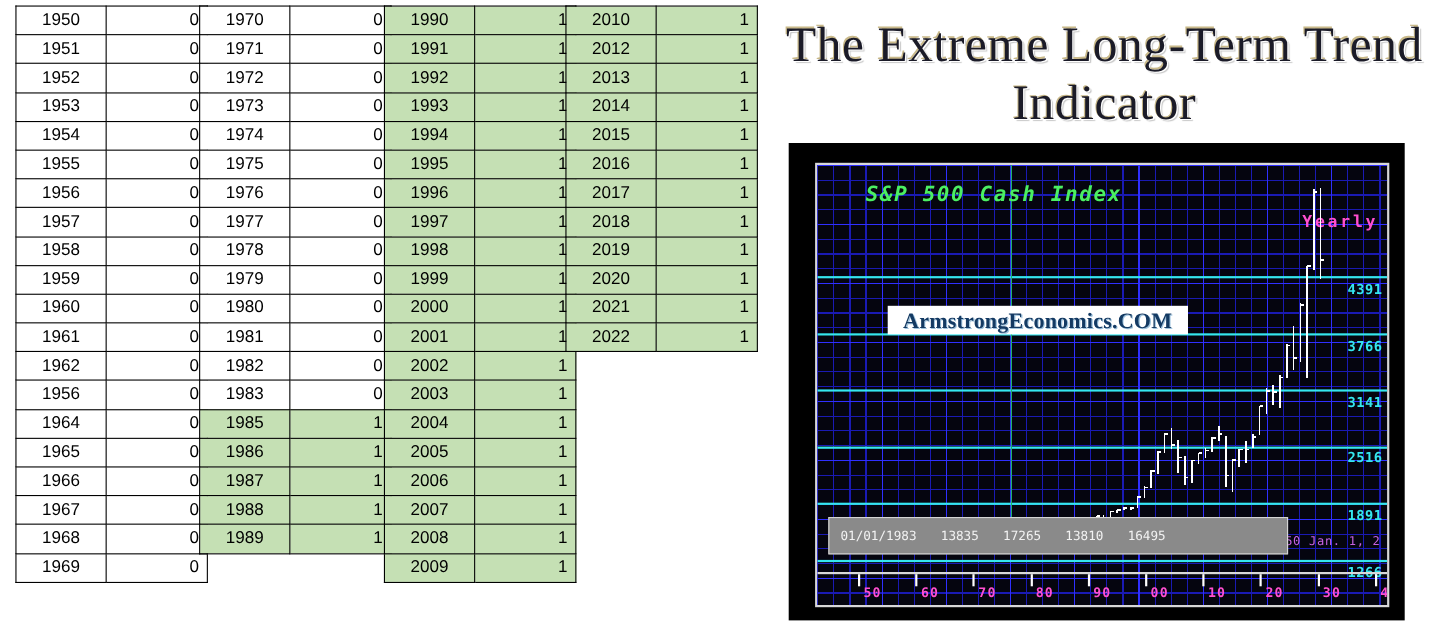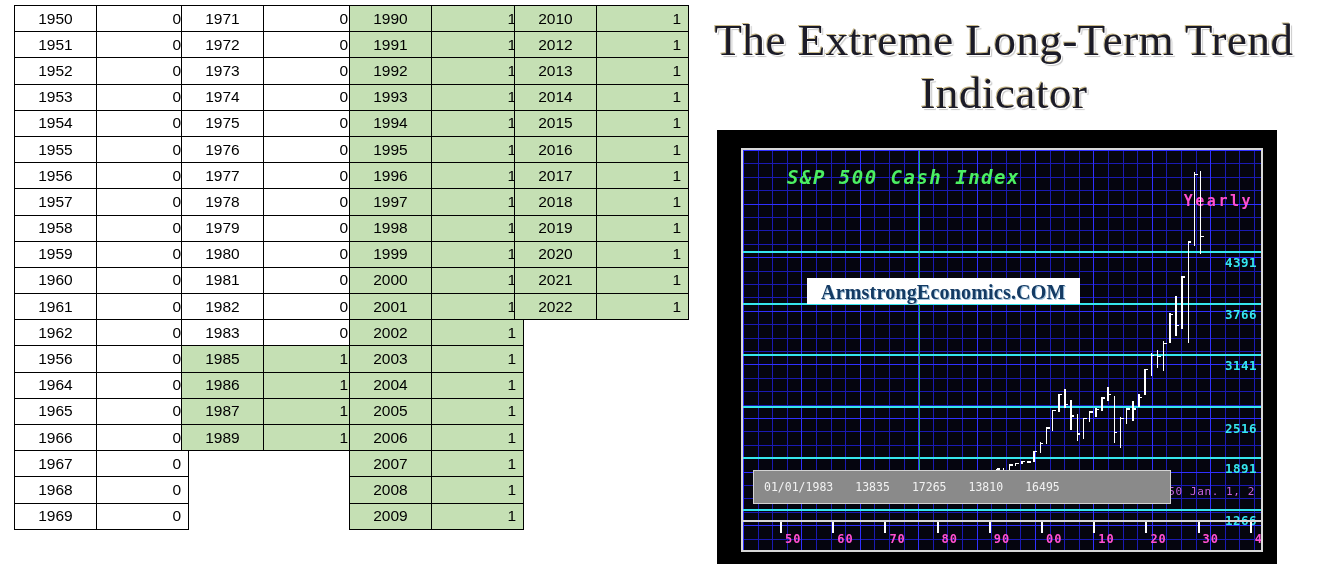--- a/index.html
+++ b/index.html
@@ -291,20 +291,24 @@
         </tr>
         <tr>
           <td class="yr">1969</td>
           <td class="val">0</td>
         </tr>
       </tbody>
     </table>
   <table class="table-block" id="tbl2">
       <tbody>
         <tr>
+          <td class="yr">1970</td>
+          <td class="val">0</td>
+        </tr>
+        <tr>
           <td class="yr">1971</td>
           <td class="val">0</td>
         </tr>
         <tr>
           <td class="yr">1972</td>
           <td class="val">0</td>
         </tr>
         <tr>
           <td class="yr">1973</td>
           <td class="val">0</td>
@@ -352,20 +356,24 @@
         <tr class="on">
           <td class="yr">1985</td>
           <td class="val">1</td>
         </tr>
         <tr class="on">
           <td class="yr">1986</td>
           <td class="val">1</td>
         </tr>
         <tr class="on">
           <td class="yr">1987</td>
+          <td class="val">1</td>
+        </tr>
+        <tr class="on">
+          <td class="yr">1988</td>
           <td class="val">1</td>
         </tr>
         <tr class="on">
           <td class="yr">1989</td>
           <td class="val">1</td>
         </tr>
       </tbody>
     </table>
   <table class="table-block" id="tbl3">
       <tbody>
@@ -515,21 +523,21 @@
         <div id="grid-major"></div>
 
         <div id="price-lines">
             <div class="price-line" style="top: 101px;"></div>
             <div class="price-label" style="top: 103px;">4391</div>
             <div class="price-line" style="top: 152.5px;"></div>
             <div class="price-label" style="top: 154.5px;">3766</div>
             <div class="price-line" style="top: 204px;"></div>
             <div class="price-label" style="top: 206px;">3141</div>
             <div class="price-line" style="top: 255.5px;"></div>
-            <div class="price-label" style="top: 269px; padding-left: 28px;">2516</div>
+            <div class="price-label" style="top: 256px; padding-left: 28px;">2516</div>
             <div class="price-line" style="top: 307px;"></div>
             <div class="price-label" style="top: 309px;">1891</div>
             <div class="price-line" style="top: 358.5px;"></div>
             <div class="price-label" style="top: 360.5px;">1266</div>
           </div>
 
         <div id="cursor-line" style="left:176px;"></div>
 
         <div id="chart-title">S&amp;P 500 Cash Index</div>
         <div id="chart-period">Yearly</div>

